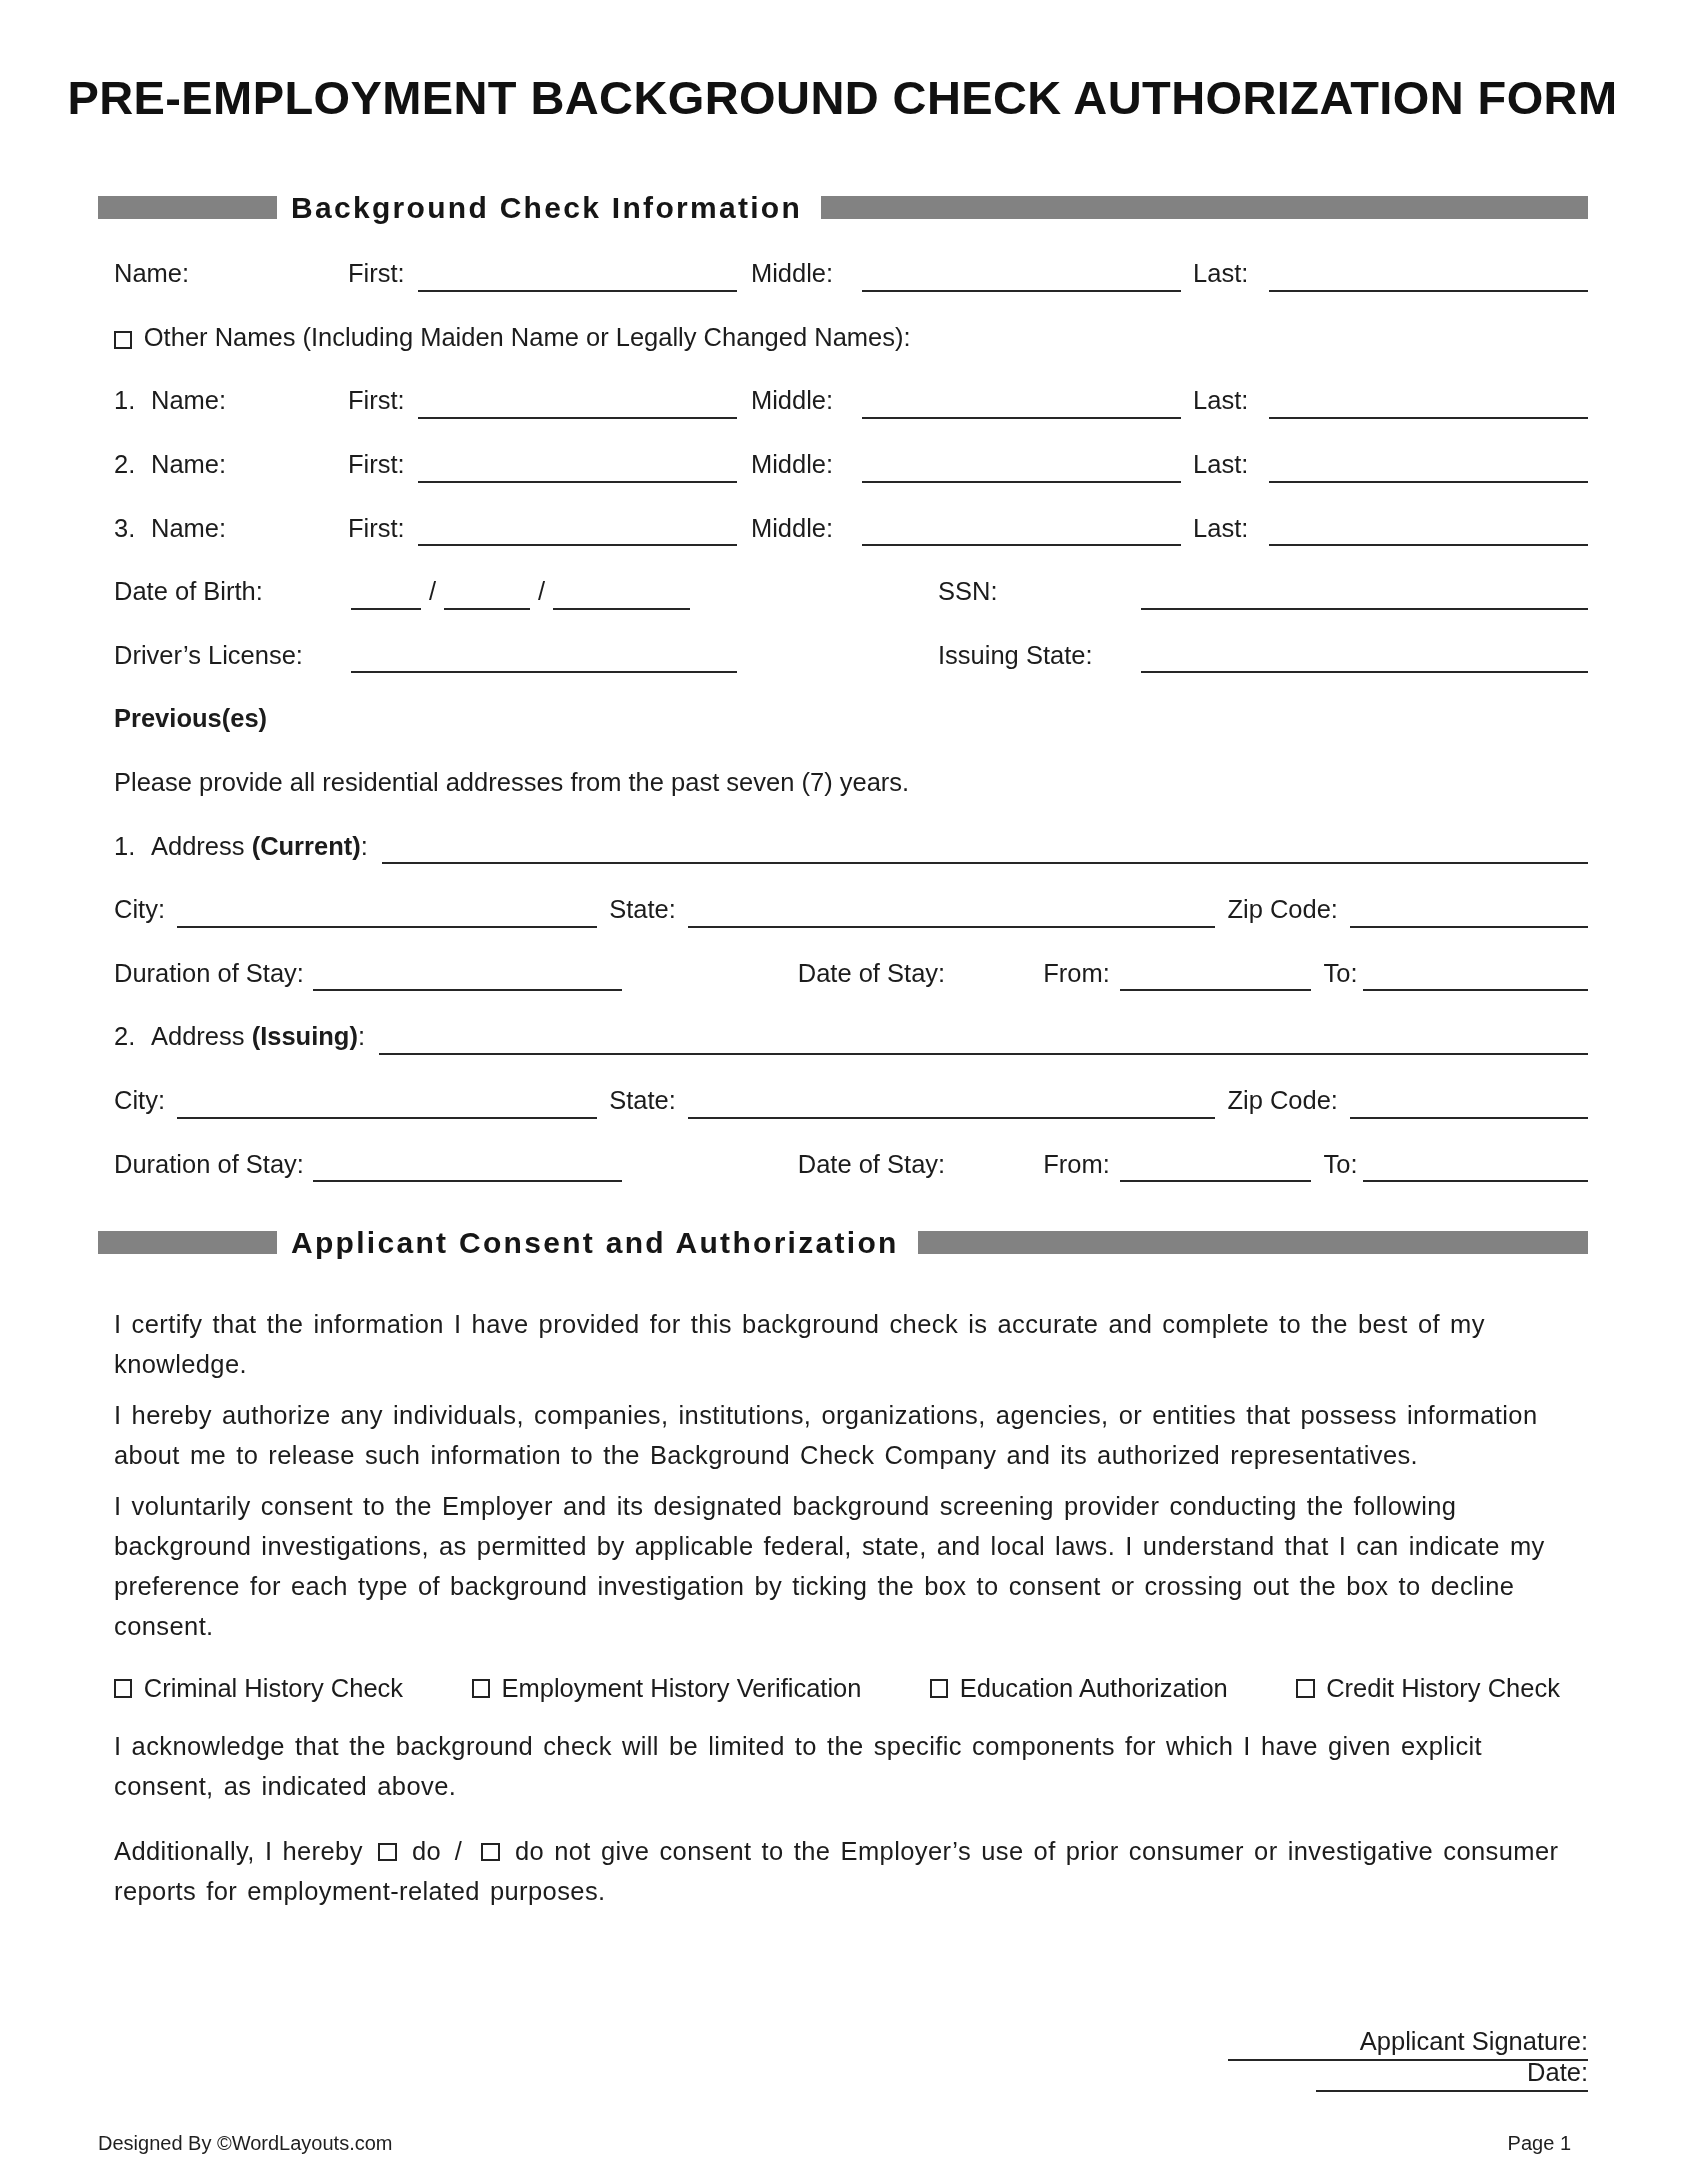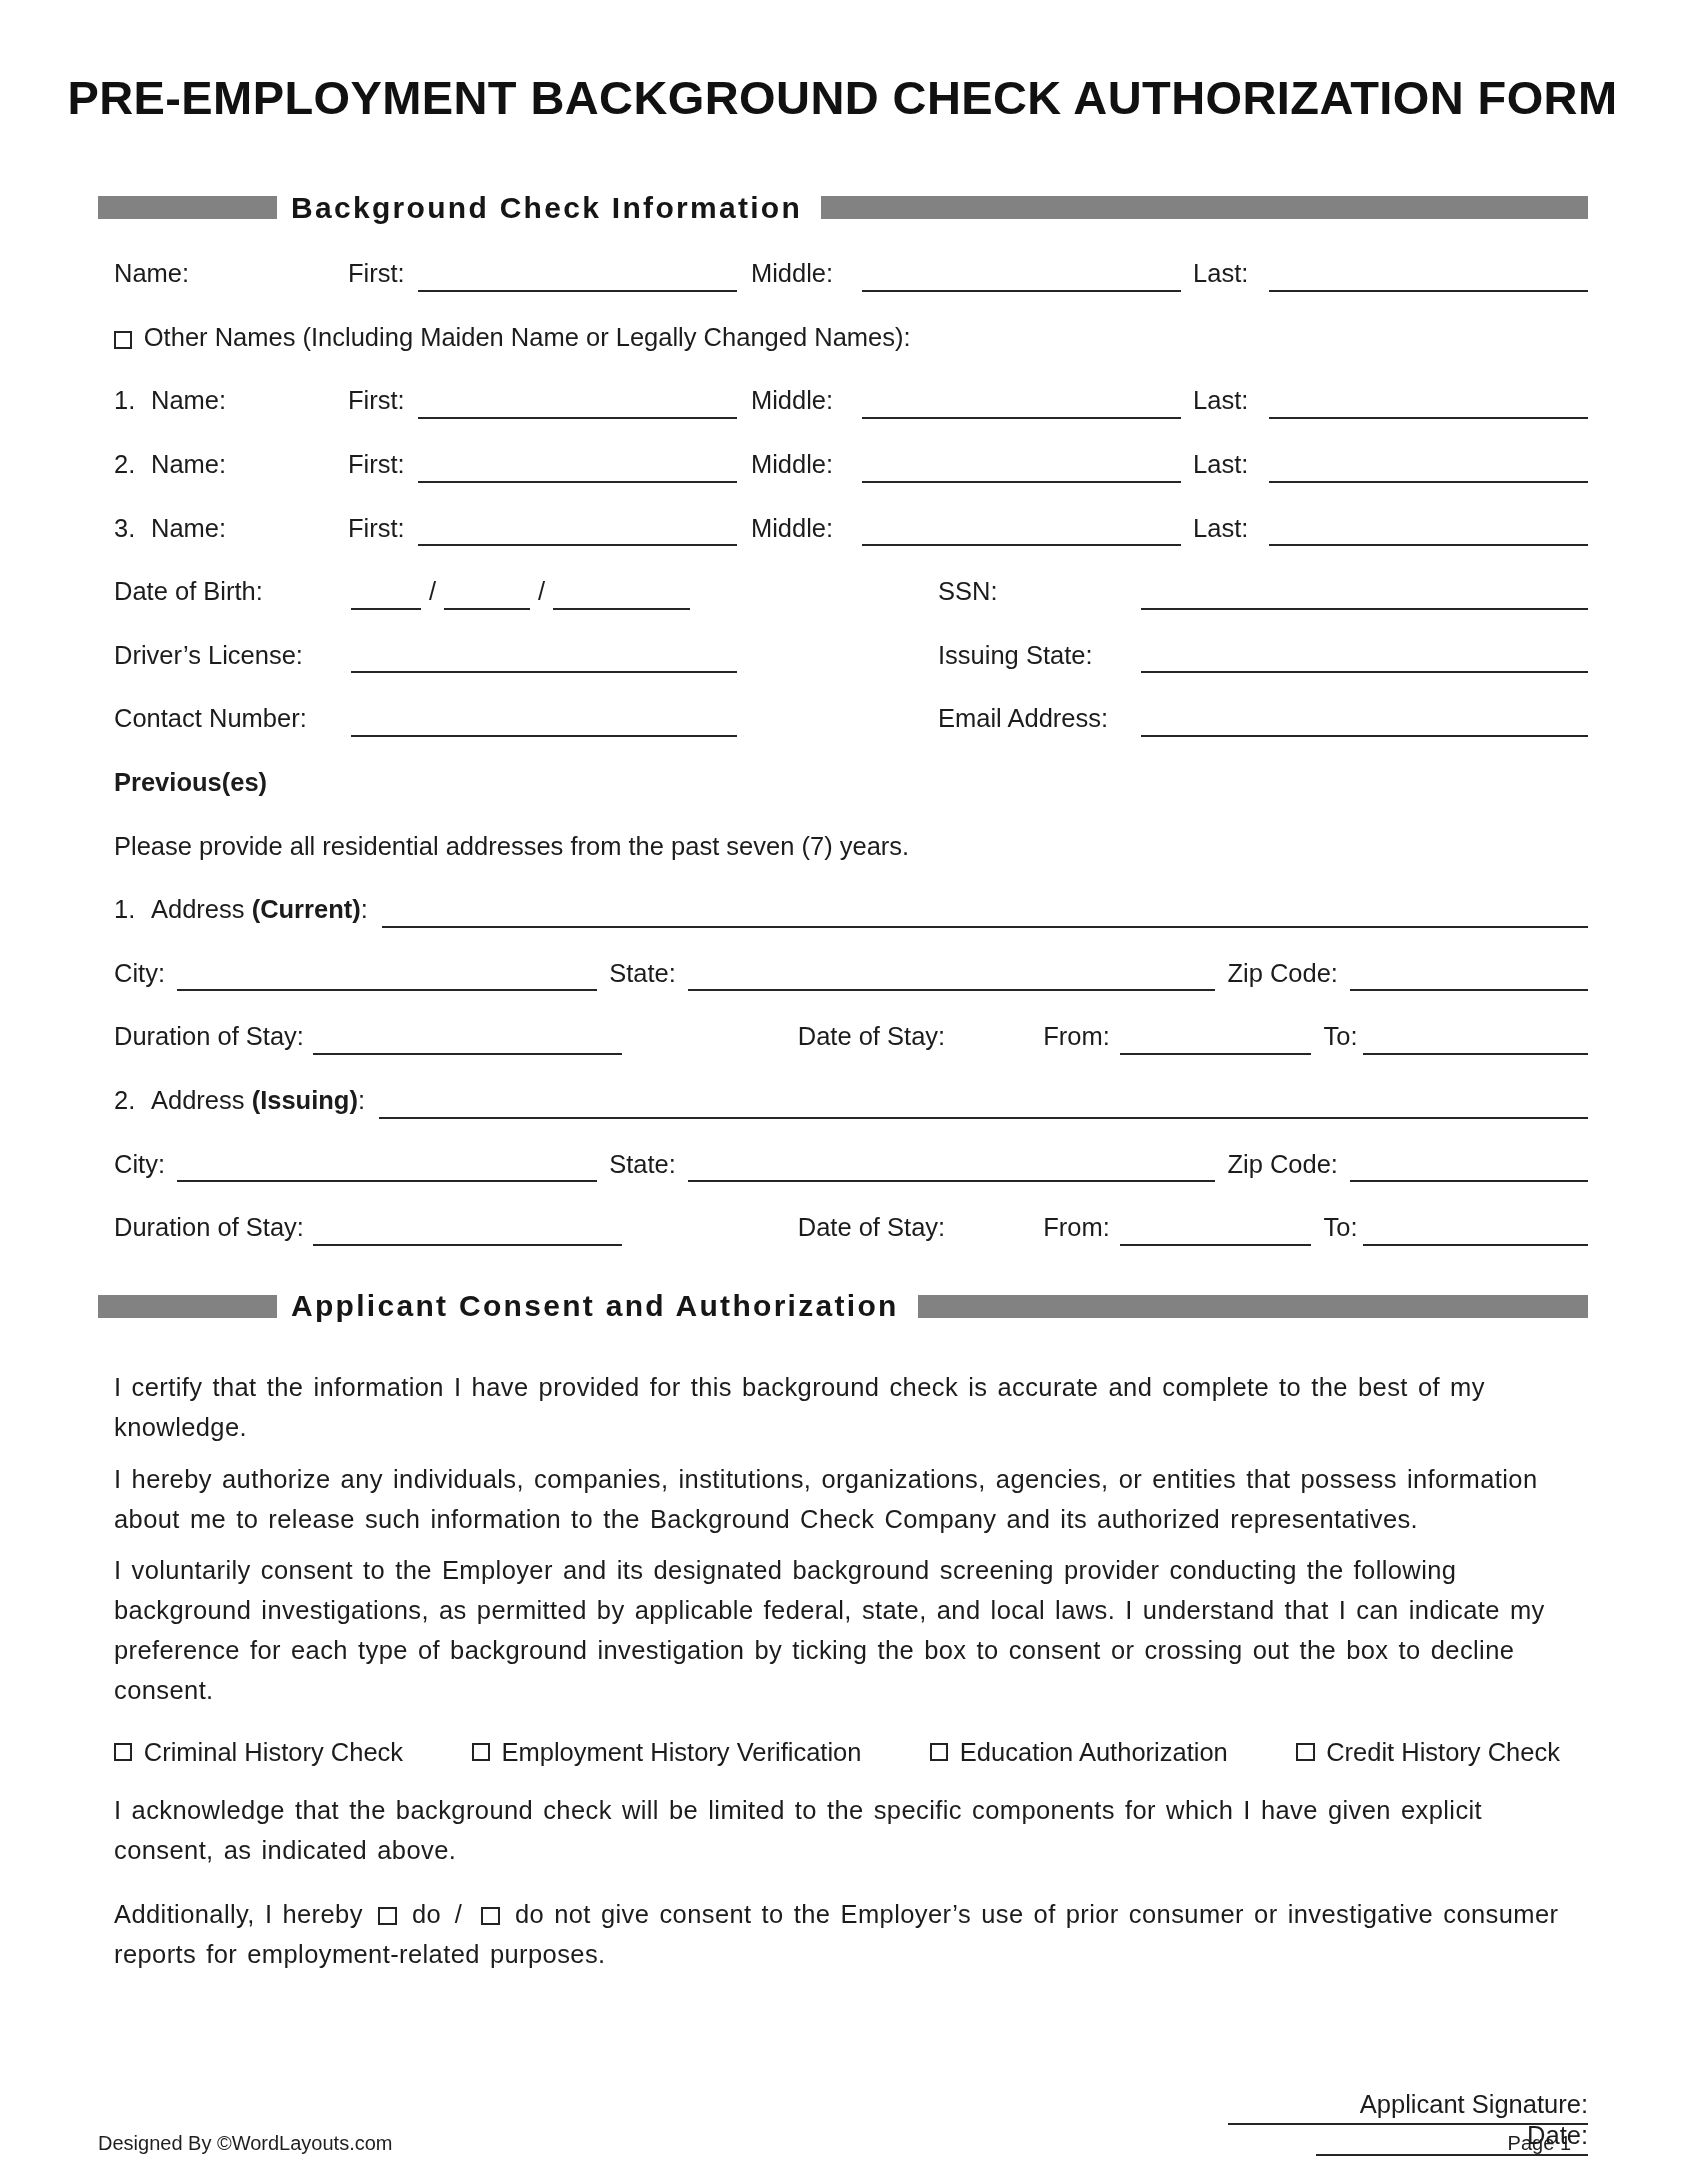--- a/index.html
+++ b/index.html
@@ -130,30 +130,20 @@
     <div class="half-l">
       <span class="lbl" style="width:237px">Driver’s License:</span>
       <span class="fl" style="width:386px"></span>
     </div>
     <div class="half-r">
       <span class="lbl" style="width:203px">Issuing State:</span>
       <span class="fl" style="flex:1"></span>
     </div>
   </div>
 
-  <div class="frow">
-    <div class="half-l">
-      <span class="lbl" style="width:237px">Contact Number:</span>
-      <span class="fl" style="width:386px"></span>
-    </div>
-    <div class="half-r">
-      <span class="lbl" style="width:203px">Email Address:</span>
-      <span class="fl" style="flex:1"></span>
-    </div>
-  </div>
 
   <div class="trow bold">Previous(es)</div>
   <div class="trow">Please provide all residential addresses from the past seven (7) years.</div>
 
   <div class="frow">
     <span class="lbl"><span class="num">1.</span><span>Address</span>&nbsp;<span class="bold">(Current)</span><span>:</span></span>
     <span class="fl" style="flex:1; margin-left:14px"></span>
   </div>
 
   <div class="frow">

